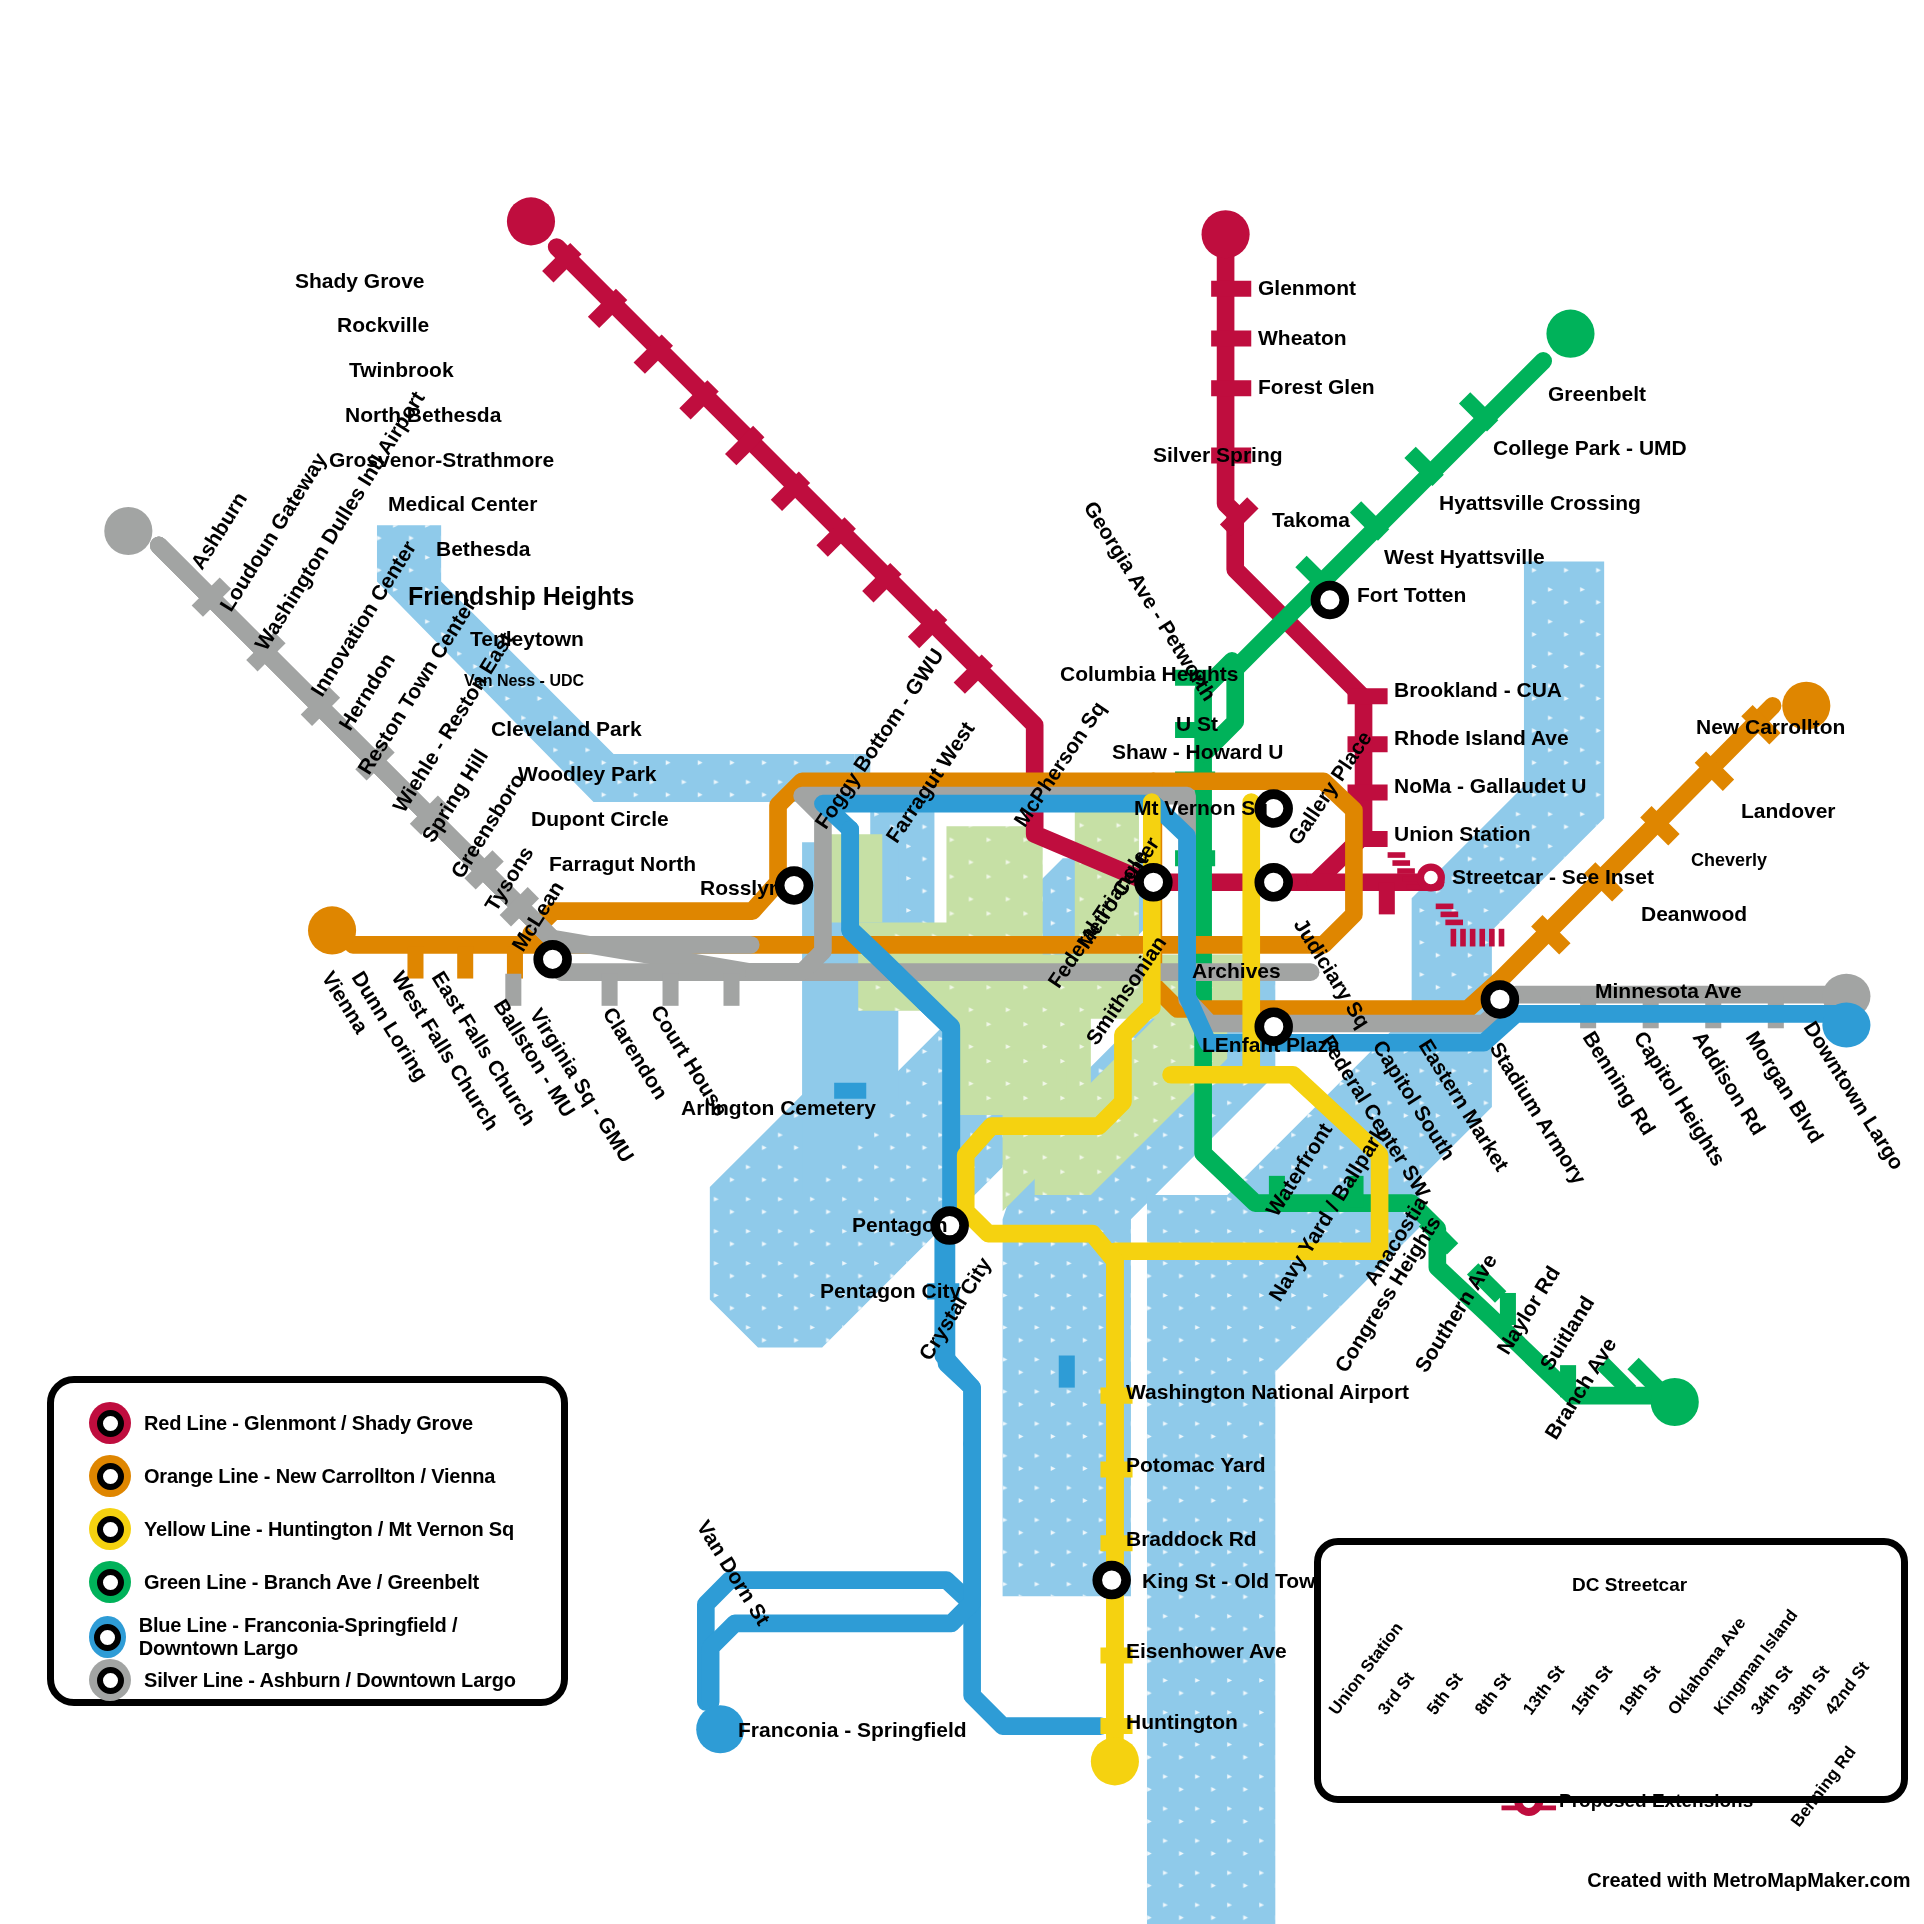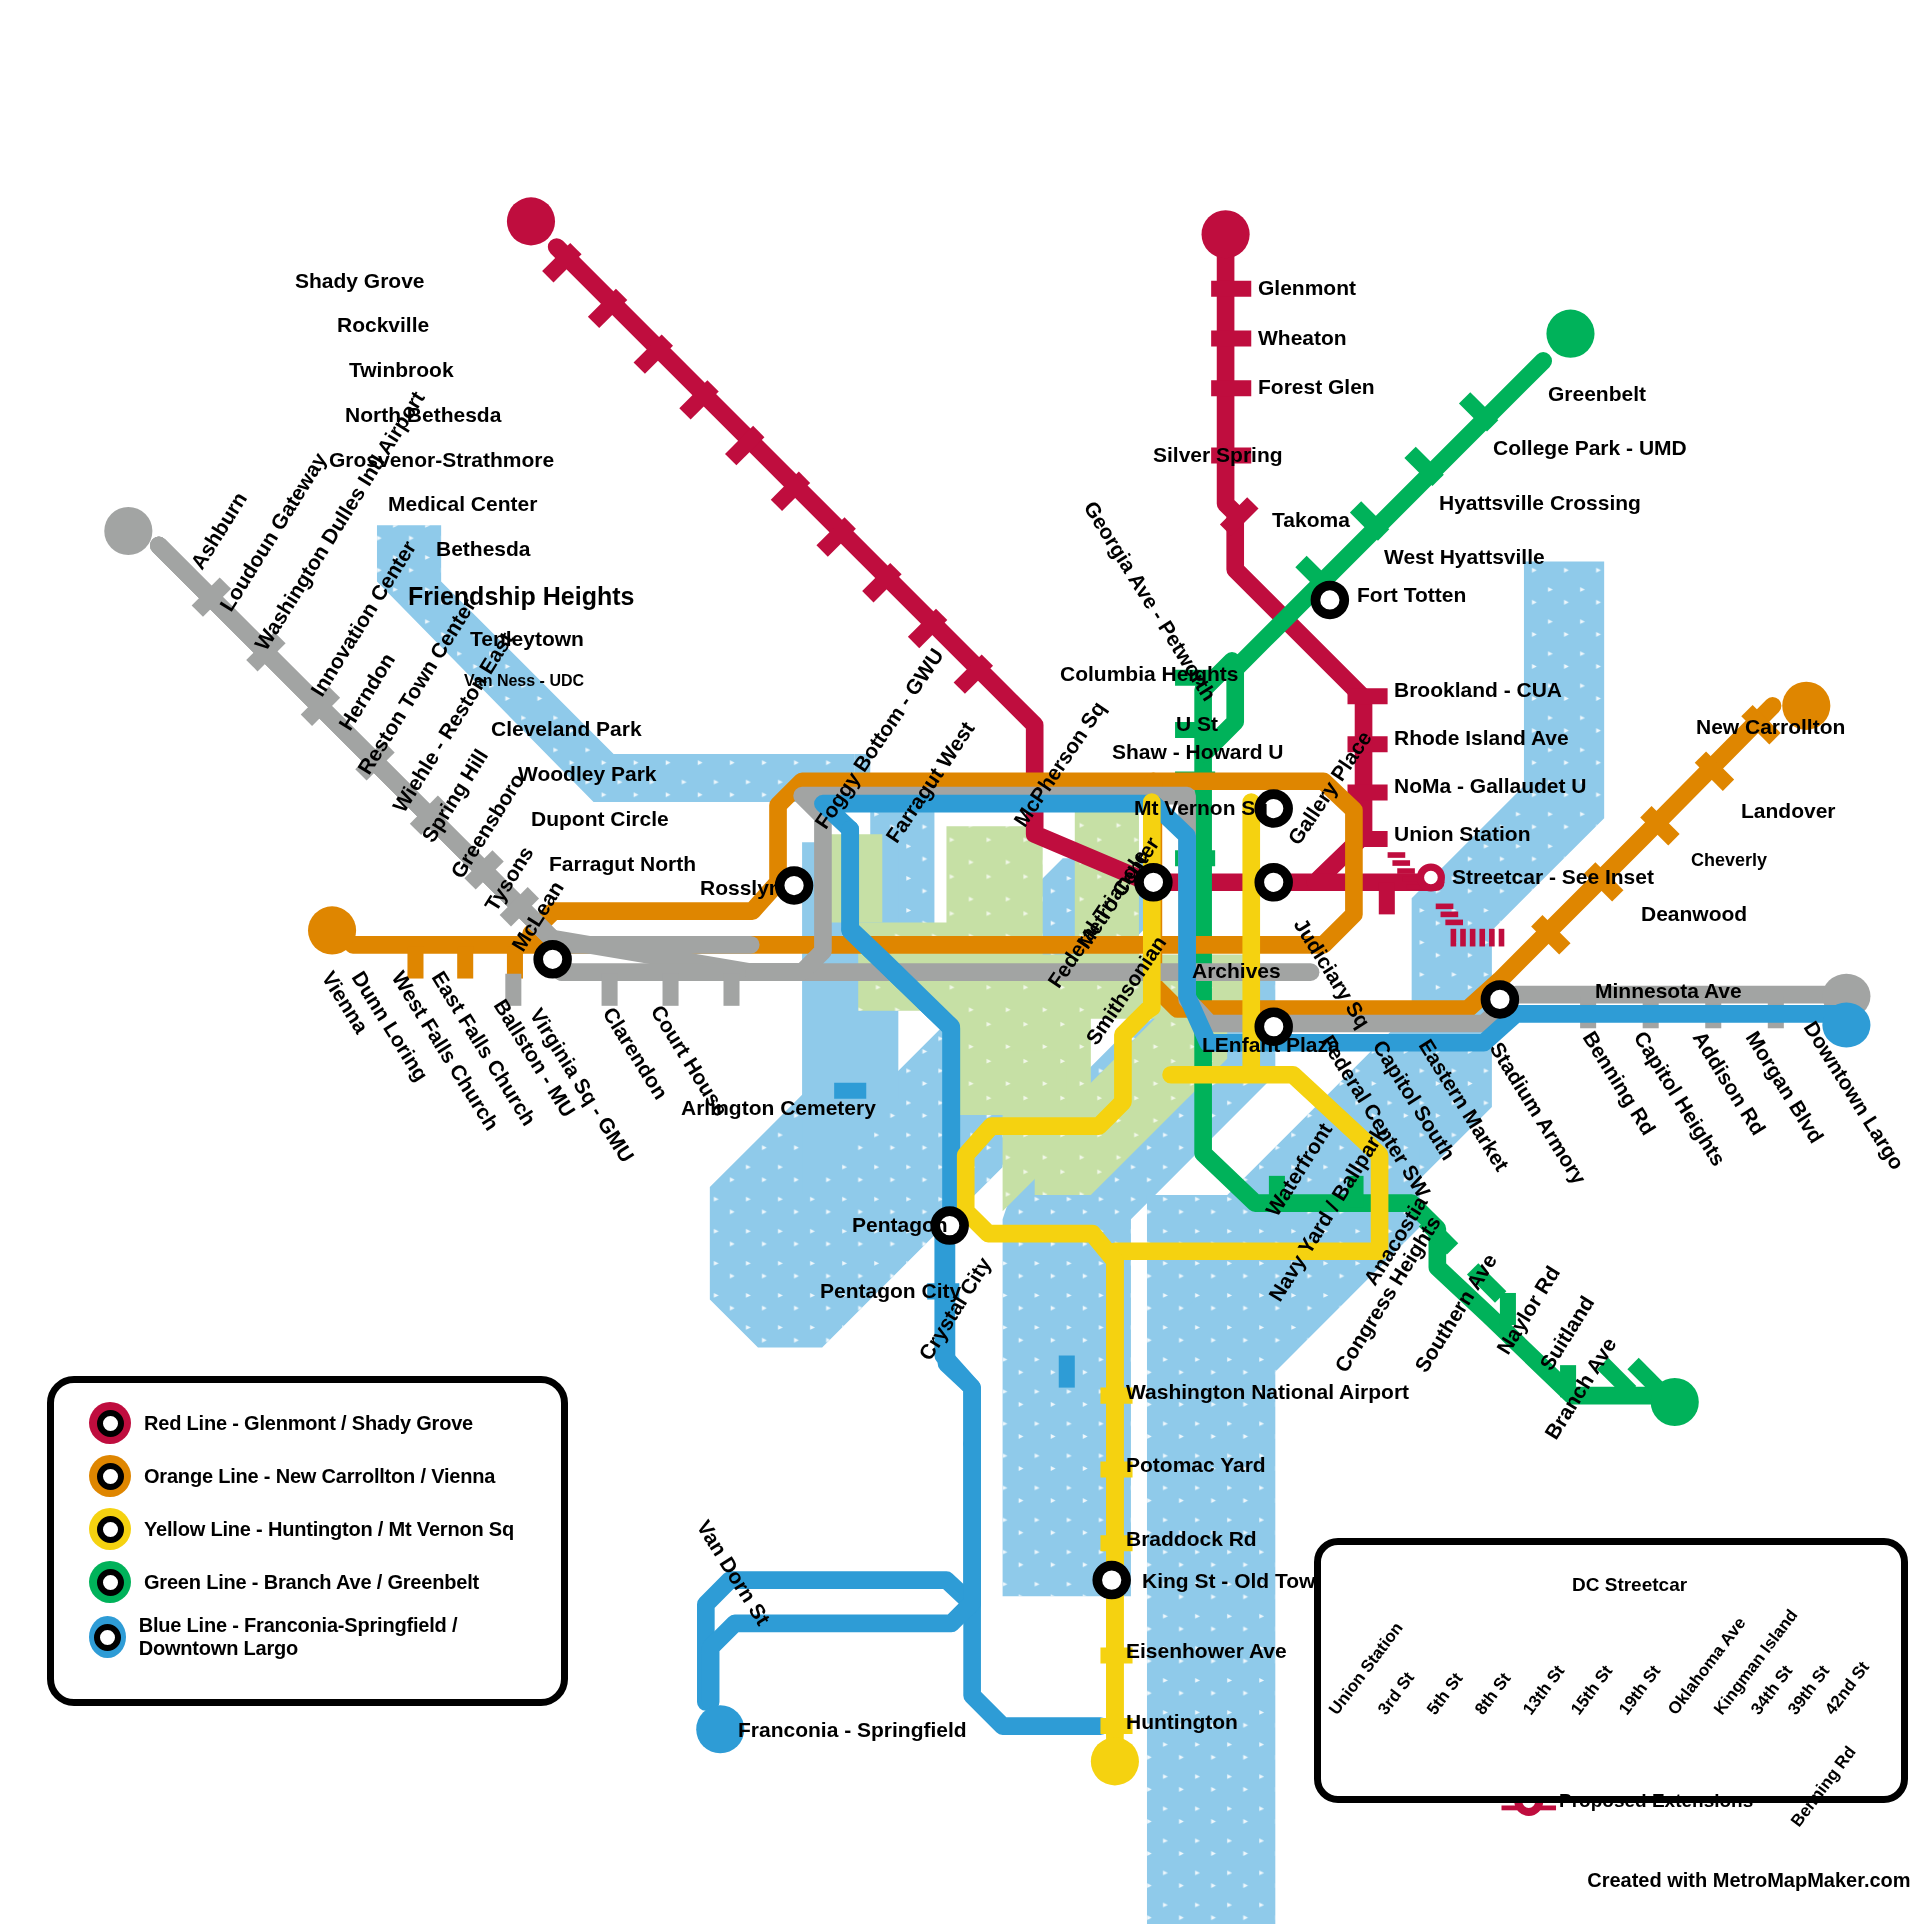--- a/index.html
+++ b/index.html
@@ -486,20 +486,26 @@
         <div class="lring-in"></div>
       </div>
     <div class="legend-txt">Green Line - Branch Ave / Greenbelt</div>
   </div>
   <div class="legend-row" style="top:231px;">
     <div class="lring-outer" style="background:#2e9cd6;">
         <div class="lring-in"></div>
       </div>
     <div class="legend-txt">Blue Line - Franconia-Springfield / Downtown Largo</div>
   </div>
+  <div class="legend-row" style="top:276px;">
+    <div class="lring-outer" style="background:#a2a4a3;">
+        <div class="lring-in"></div>
+      </div>
+    <div class="legend-txt">Silver Line - Ashburn / Downtown Largo</div>
+  </div>
 </div>
 
 <div class="inset-box"></div>
 <div class="inset-lbl" style="left:1572px;top:1574px;">DC Streetcar</div>
 <div class="inset-lbl" style="left:1559px;top:1790px;">Proposed Extensions</div>
 
 <div class="st-lbl" style="left:1341px;top:1699px;">Union Station</div>
 <div class="st-lbl" style="left:1390px;top:1699px;">3rd St</div>
 <div class="st-lbl" style="left:1439px;top:1699px;">5th St</div>
 <div class="st-lbl" style="left:1487px;top:1699px;">8th St</div>

